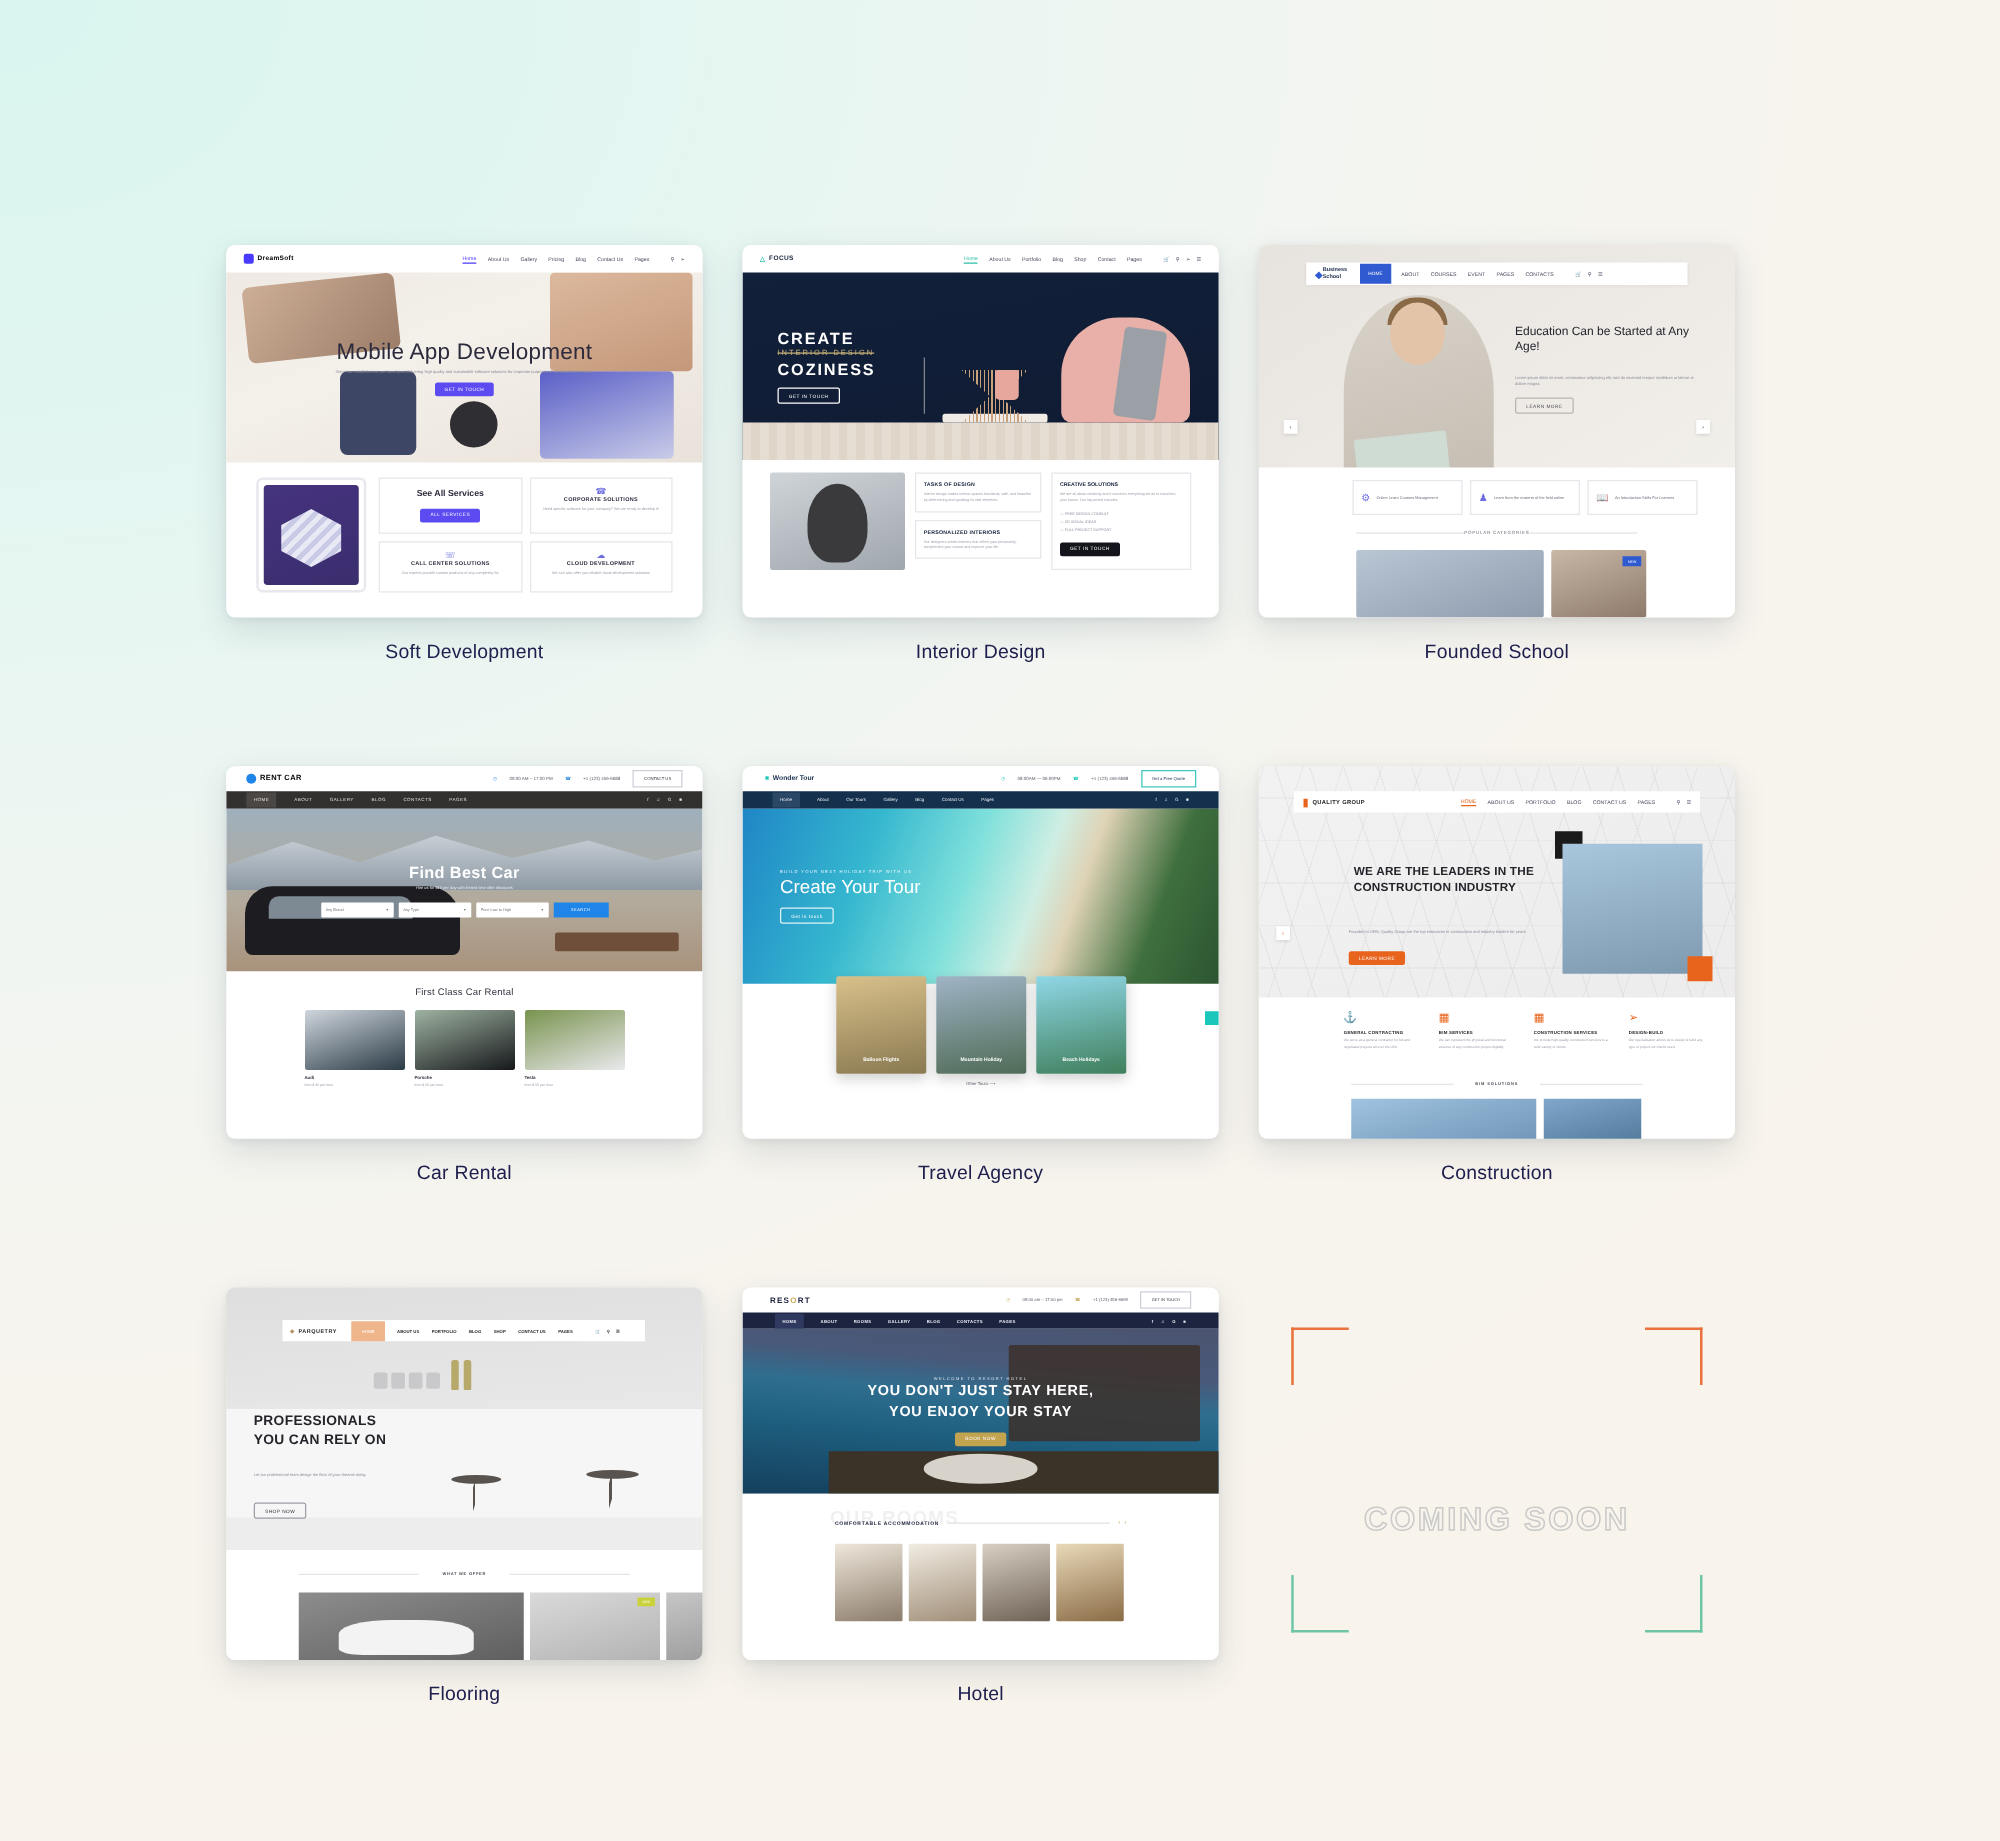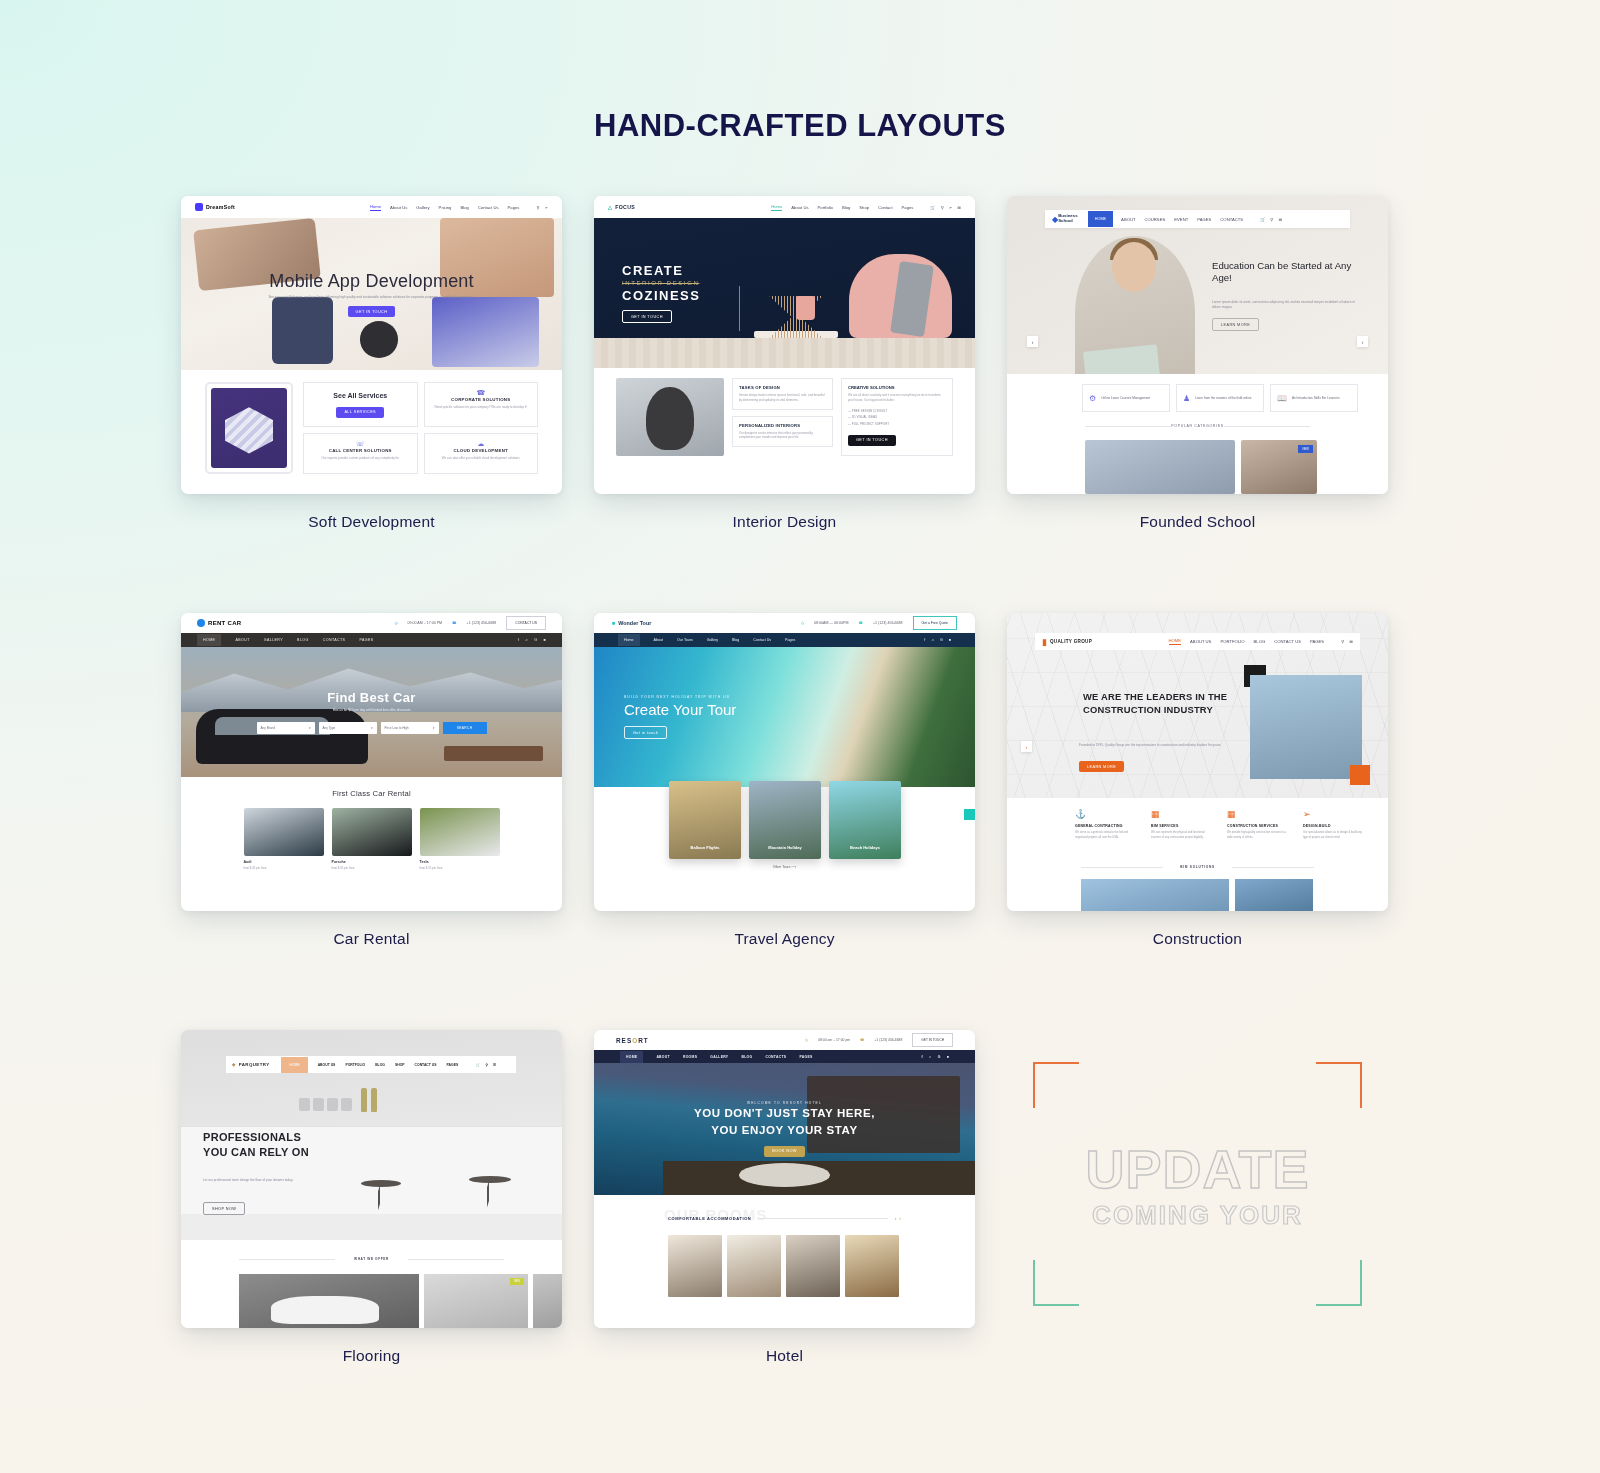--- a/index.html
+++ b/index.html
@@ -292,21 +292,20 @@
   .soon .small{position:absolute;left:0;right:0;top:170px;text-align:center;font-size:26px;font-weight:bold;
     letter-spacing:2px;color:transparent;-webkit-text-stroke:1.2px #c9c9c9;}
 
   .row3 .cell.empty .card-label { visibility:hidden; }
 </style>
 </head>
 <body>
 
 <div class="page">
 
-  <h1 class="page-title">HAND-CRAFTED LAYOUTS</h1>
 
   <div class="grid">
 
     <div class="row">
 
       <div class="cell">
         <div class="card">
           <div class="topbar">
             <div class="logo">
               <span class="logo-mark"></span>
@@ -808,21 +807,20 @@
         </div>
         <div class="card-label">Hotel</div>
       </div>
 
       <div class="cell empty">
         <div class="soon">
           <span class="corner tl"></span>
           <span class="corner tr"></span>
           <span class="corner bl"></span>
           <span class="corner br"></span>
-          <div class="big">UPDATE</div>
-          <div class="small">COMING YOUR</div>
+          <div class="small">COMING SOON</div>
         </div>
         <div class="card-label">&nbsp;</div>
       </div>
     </div>
 
   </div>
 </div>
 
 </body></html>

